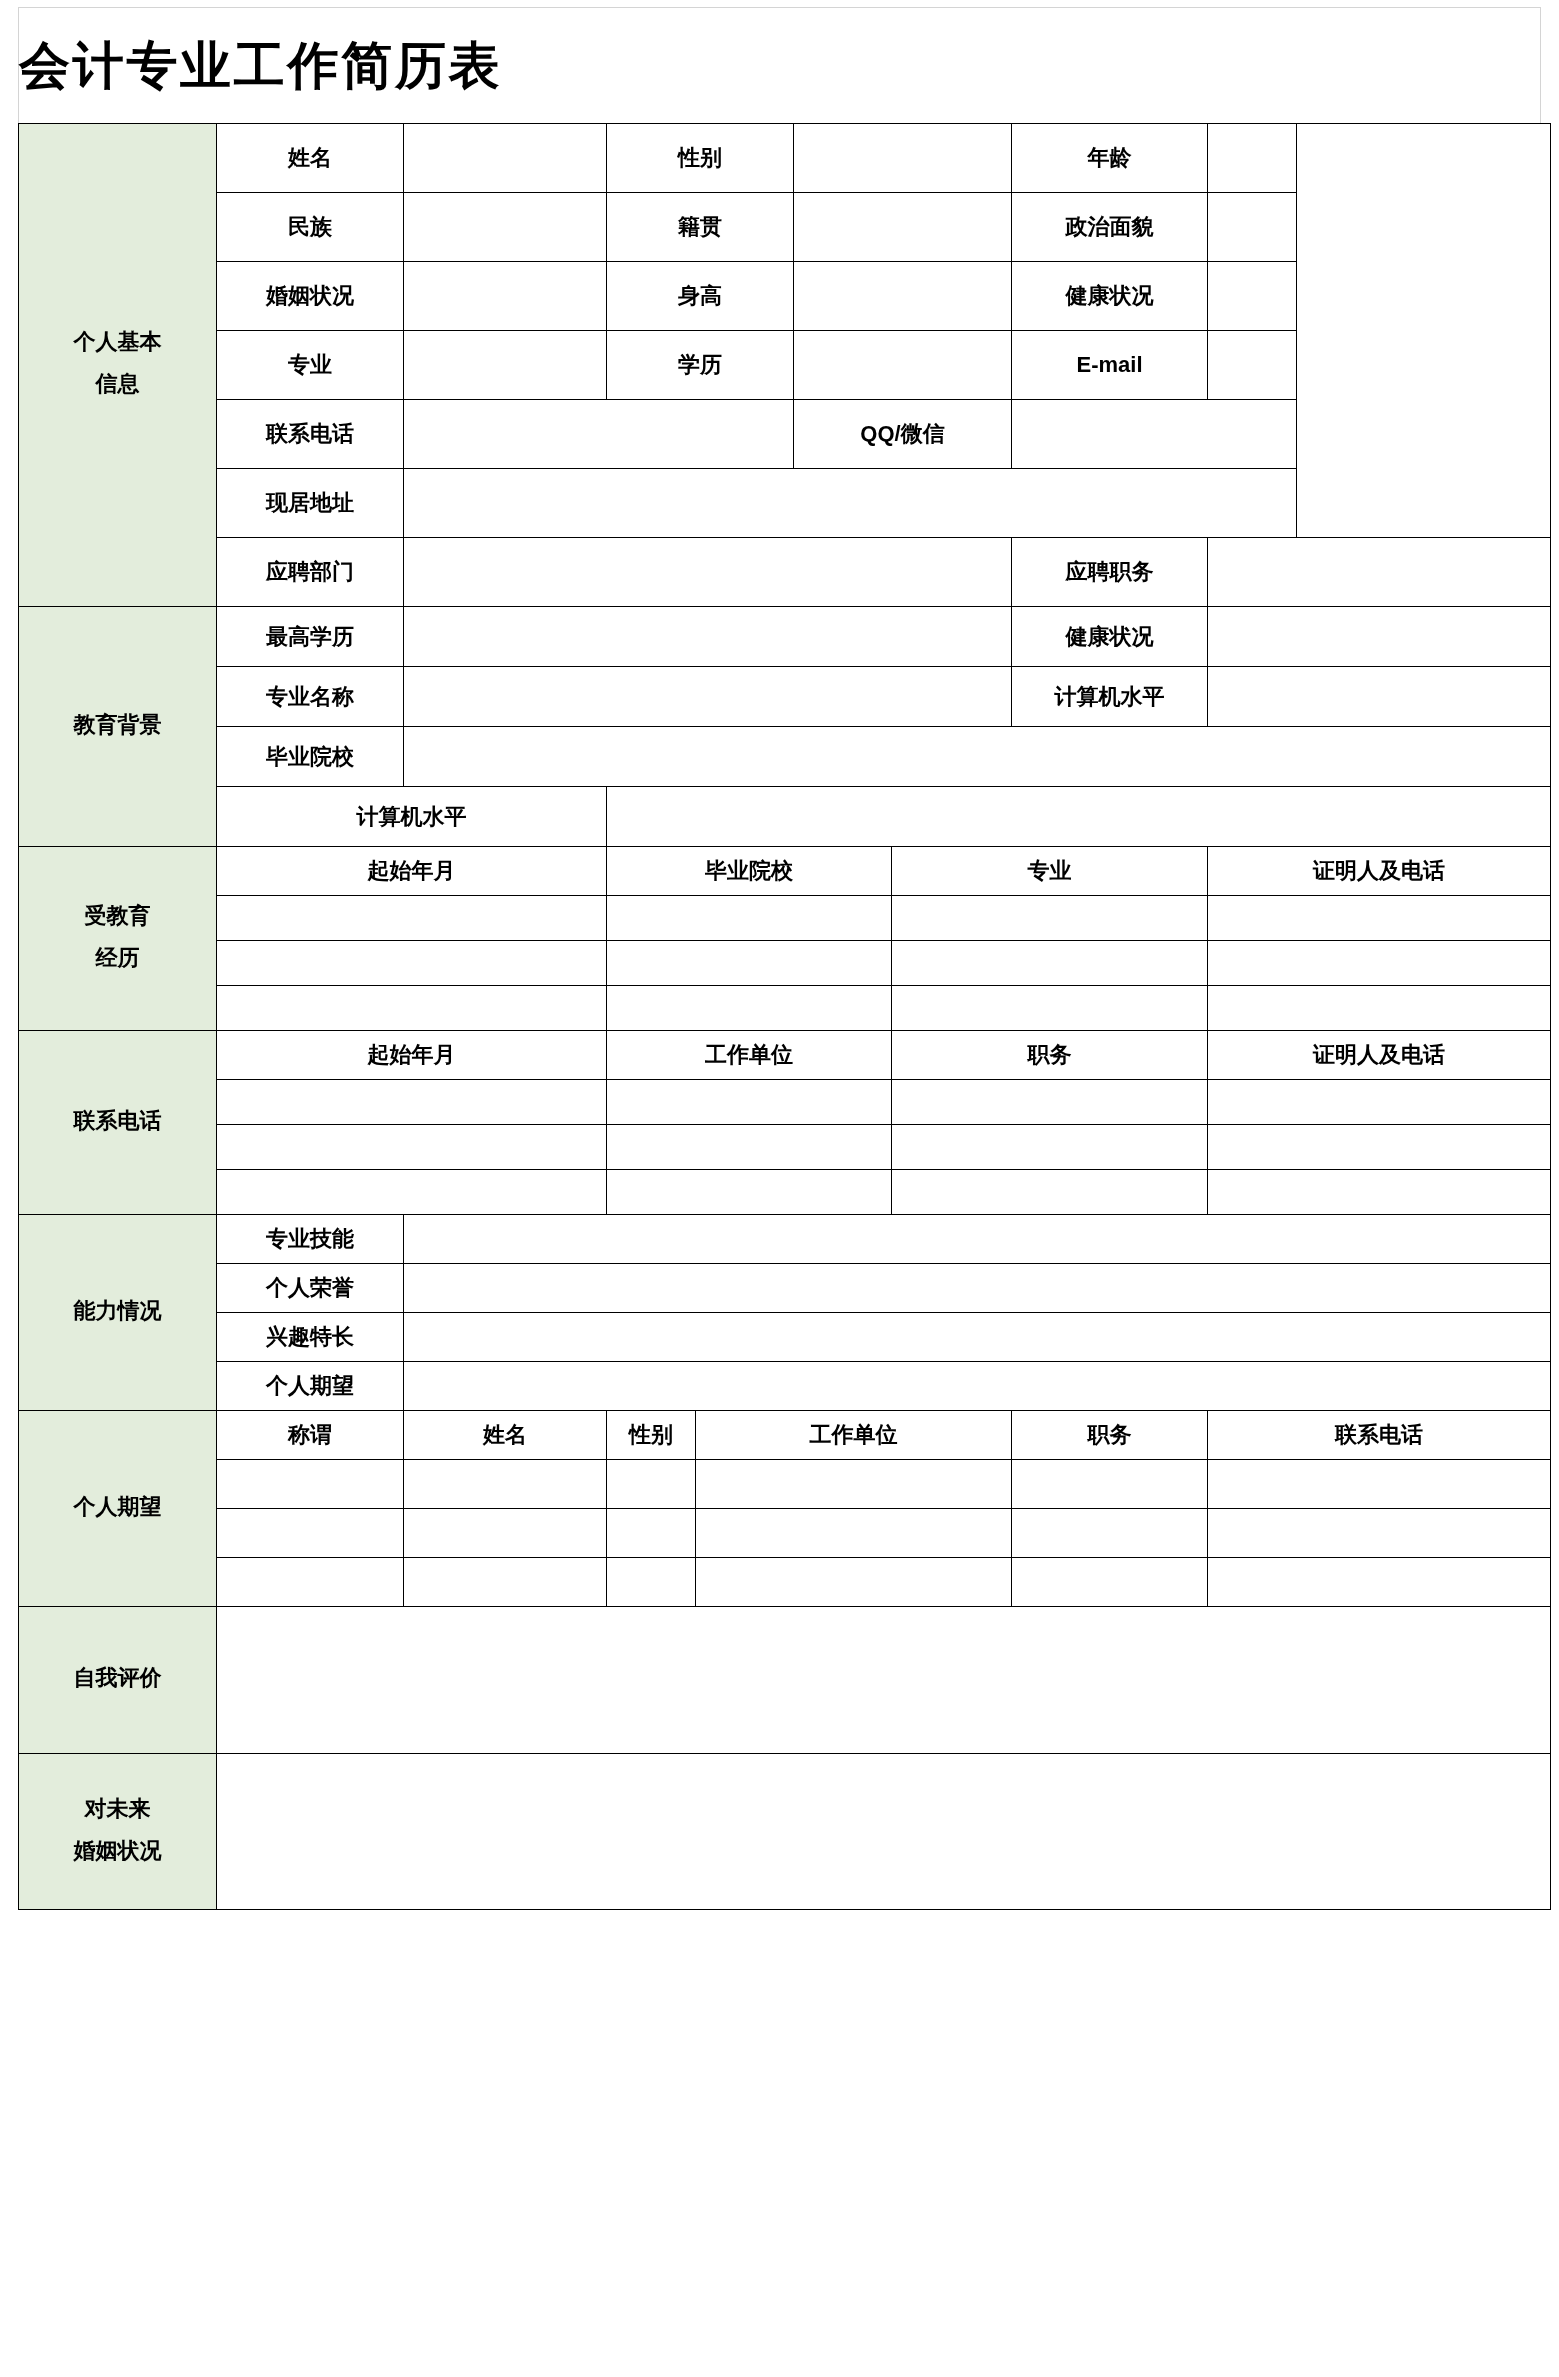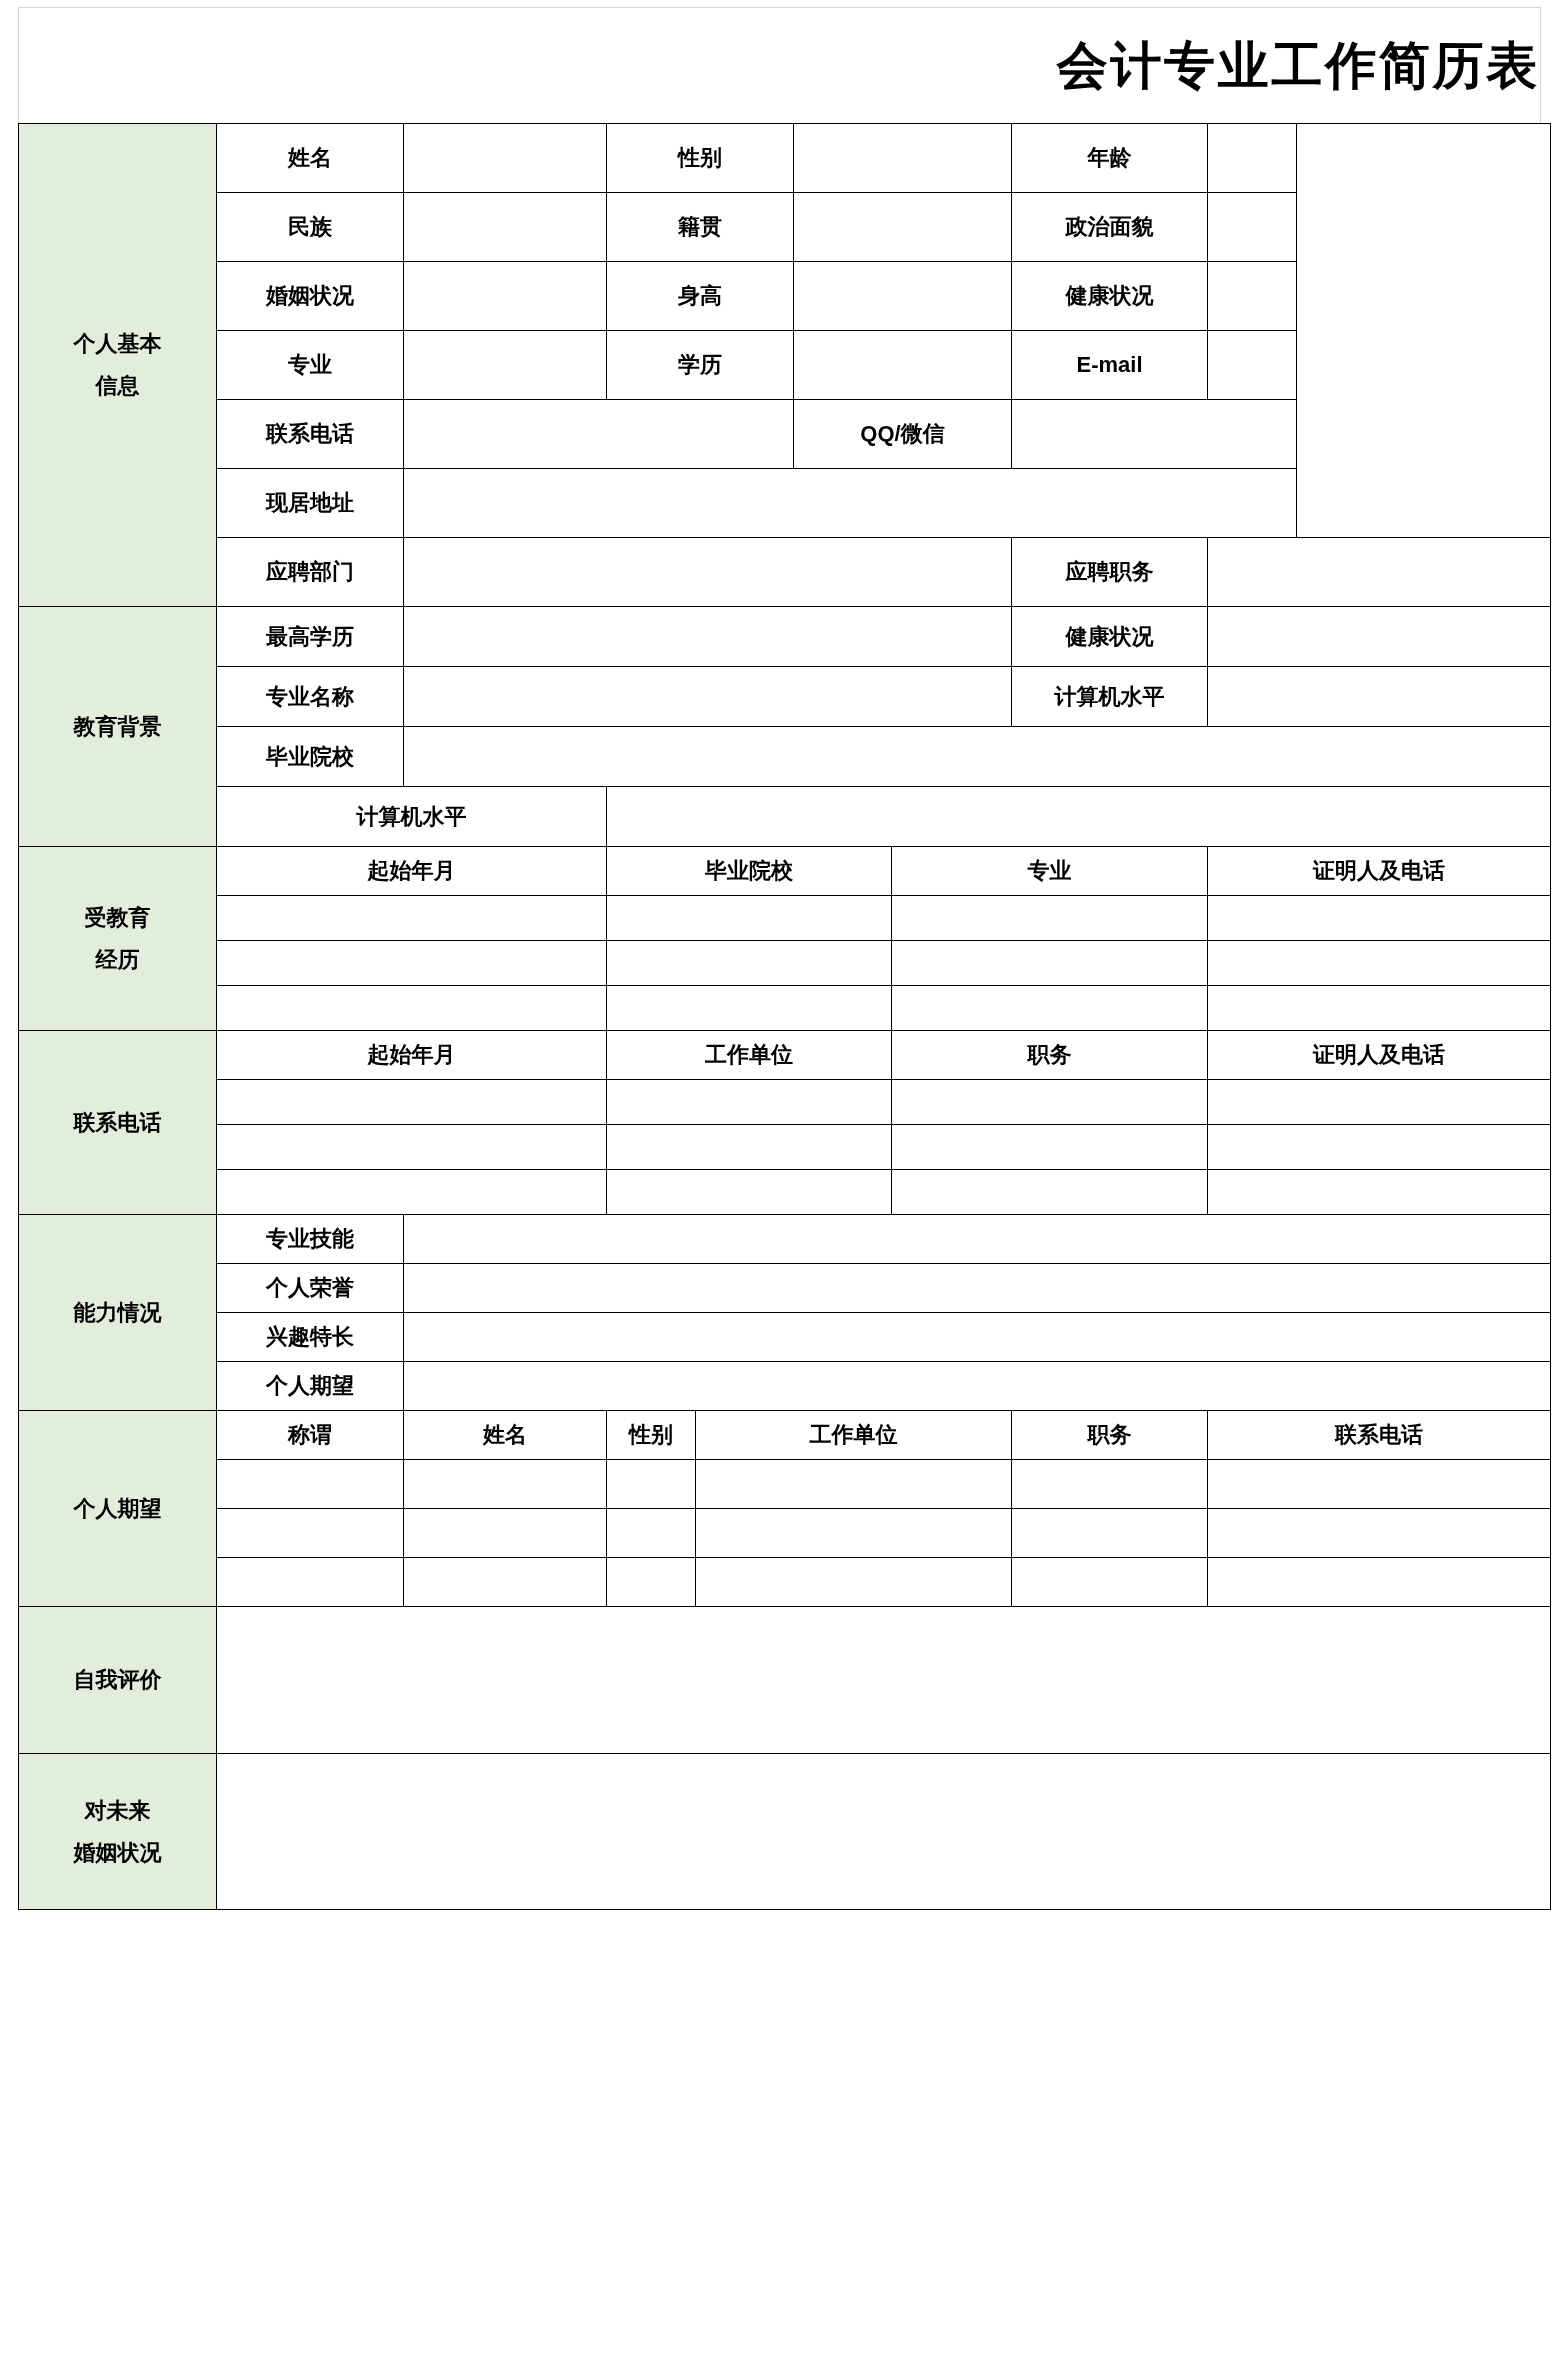--- a/index.html
+++ b/index.html
@@ -18,21 +18,21 @@
     position: relative;
     width: 1559px;
     height: 2377px;
     box-sizing: border-box;
     padding: 7.1px 18px 0 18px;
   }
   .title-band {
     height: 116px;
     display: flex;
     align-items: center;
-    justify-content: flex-end;
+    justify-content: flex-start;
     border: 0.9px solid #d4d4d4;
     border-bottom: none;
     box-sizing: border-box;
   }
   .doc-title {
     font-size: 51px;
     font-weight: 700;
     letter-spacing: 2.7px;
     line-height: 1;
   }
@@ -49,20 +49,21 @@
     font-size: 22px;
     font-weight: 700;
     line-height: 1.45;
     box-sizing: border-box;
     word-break: keep-all;
   }
   td.sect {
     background: #E3EDDC;
     font-size: 22px;
     font-weight: 700;
+    font-family: Liberation Mono, monospace;
   }
   td.blank {
     background: #ffffff;
   }
   td.photo {
     background: #ffffff;
   }
   .two-line {
     display: block;
     line-height: 1.9;

